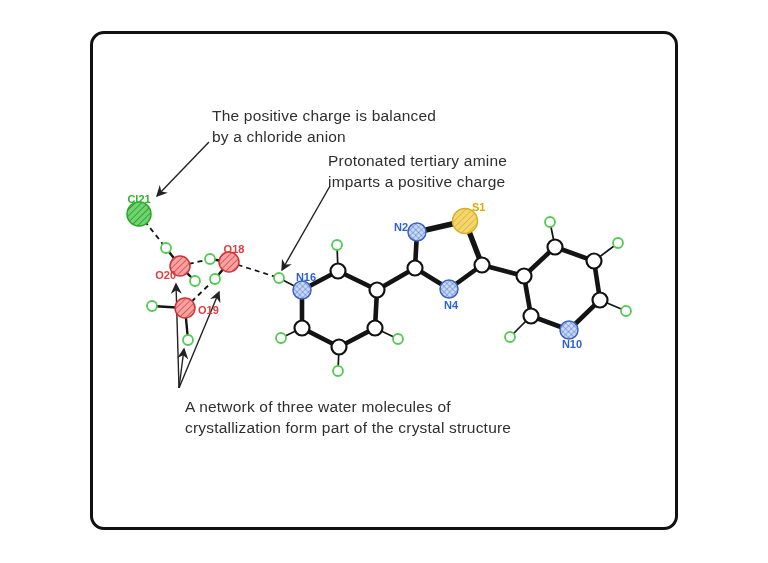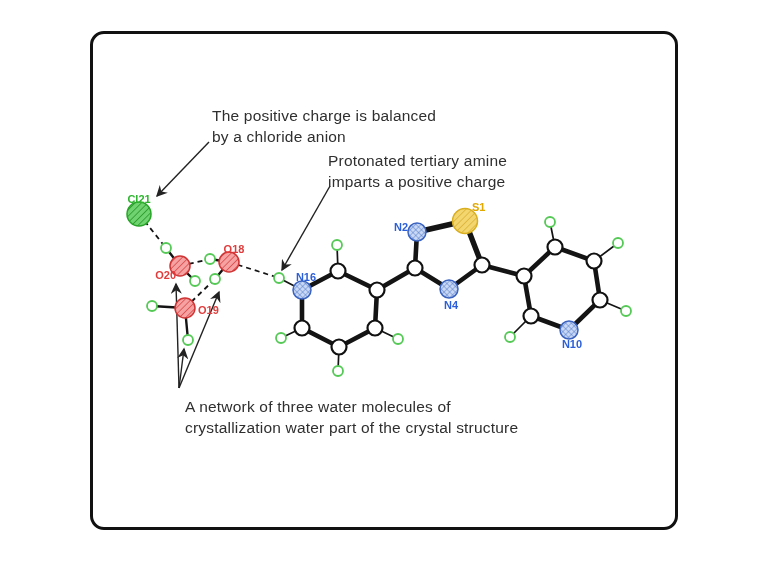--- a/index.html
+++ b/index.html
@@ -170,16 +170,16 @@
     <div>imparts a positive charge</div>
   </div>
 
   <div class="annotation" style="left:212px;top:105px;">
     <div>The positive charge is balanced</div>
     <div>by a chloride anion</div>
   </div>
 
   <div class="annotation" style="left:185px;top:396px;">
     <div>A network of three water molecules of</div>
-    <div>crystallization water part of the crystal structure</div>
+    <div>crystallization form part of the crystal structure</div>
   </div>
 
 </div>
 
 </body></html>

